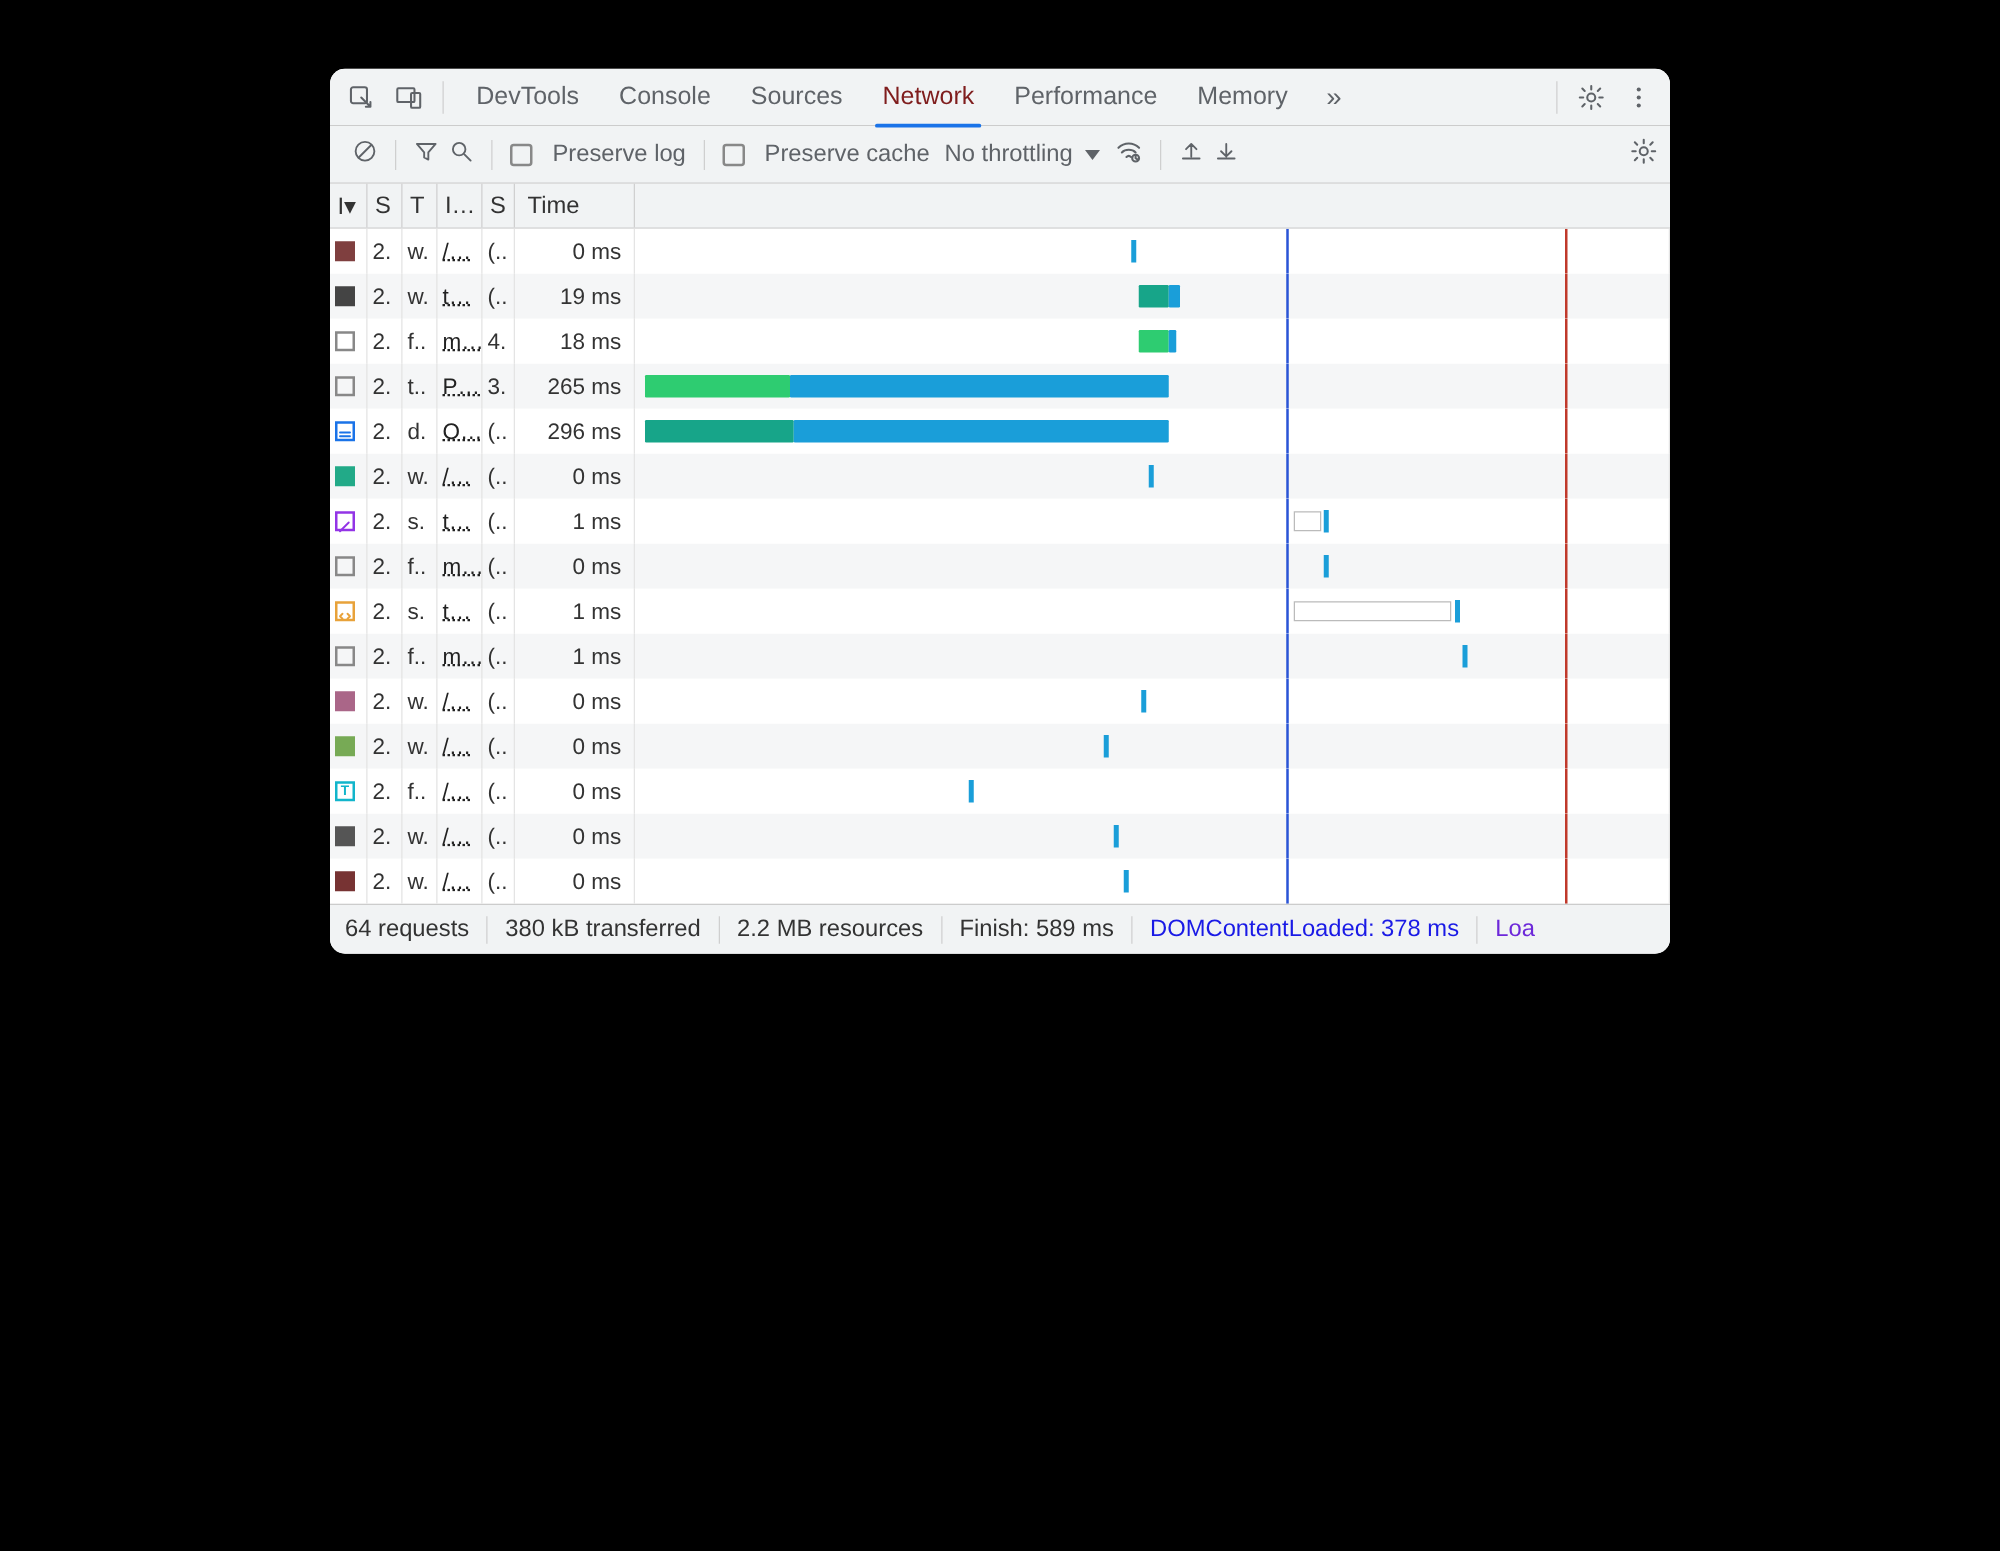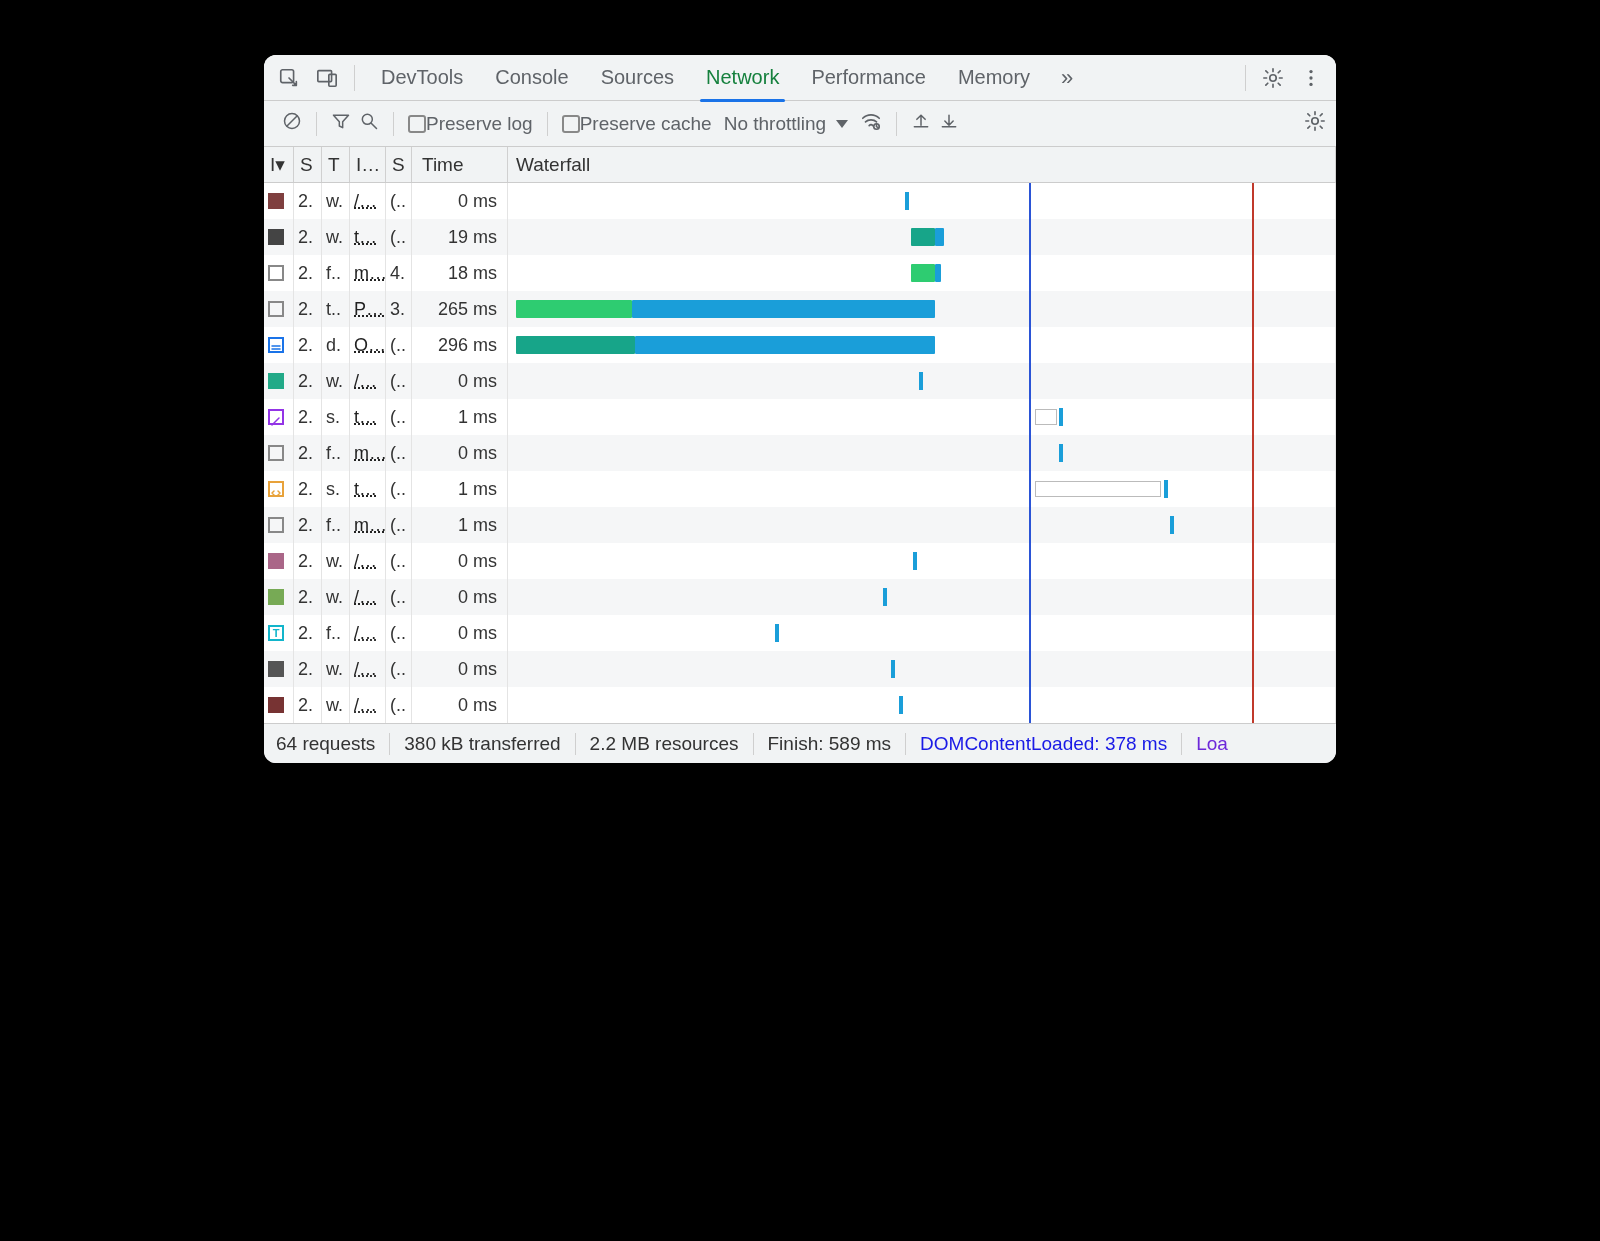--- a/index.html
+++ b/index.html
@@ -48,38 +48,38 @@
   }
   .tabs .icon-btn {
     width:34px; height:34px; display:flex; align-items:center; justify-content:center;
     color:#5f6368; border-radius:4px; cursor:pointer;
   }
   .tabs .divider { width:1px; height:26px; background:#cfcfcf; margin:0 6px; }
   .tab {
     padding:0 16px; height:46px; display:flex; align-items:center;
     color:#5f6368; font-size:20px; cursor:pointer; position:relative;
   }
-  .tab.active { color:#15803d; }
+  .tab.active { color:#7f1d1d; }
   .tab.active::after {
     content:""; position:absolute; left:10px; right:10px; bottom:-1px;
     height:3px; background:#1a73e8; border-radius:2px;
   }
   .spacer { flex:1; }
   
   .toolbar {
     display:flex; align-items:center; height:46px;
     border-bottom:1px solid #ccc; background:#f1f3f4;
     padding:0 10px; gap:8px; color:#5f6368; font-size:19px;
   }
   .record-dot {
     width:18px; height:18px; border-radius:50%; background:#d93025;
   }
   .toolbar .divider { width:1px; height:24px; background:#cfcfcf; margin:0 6px; }
   .checkbox {
-    display:flex; align-items:center; gap:0; cursor:pointer;
+    display:flex; align-items:center; gap:16px; cursor:pointer;
   }
   .checkbox .box {
     width:18px; height:18px; border:2px solid #888; border-radius:3px;
   }
   .select {
     display:flex; align-items:center; gap:10px; cursor:pointer; padding:0 4px;
   }
   .caret-down {
     width:0; height:0; border-left:6px solid transparent; border-right:6px solid transparent;
     border-top:8px solid #5f6368;
@@ -243,21 +243,20 @@
     </div>
   </div>
 
   <div class="thead">
     <div class="th col-a">I▾</div>
     <div class="th col-b">S</div>
     <div class="th col-c">T</div>
     <div class="th col-d">I…</div>
     <div class="th col-e">S</div>
     <div class="th col-f">Time</div>
-    <div class="th col-w" style="padding-left:8px;">Waterfall</div>
   </div>
 
   <div class="tbody" id="tbody">
       <div class="row">
         <div class="cell col-a">
           <span class="icon-img" style="background: rgb(127, 63, 63);"></span>
         </div>
         <div class="cell col-b">2.</div>
         <div class="cell col-c">w.</div>
         <div class="cell col-d">

